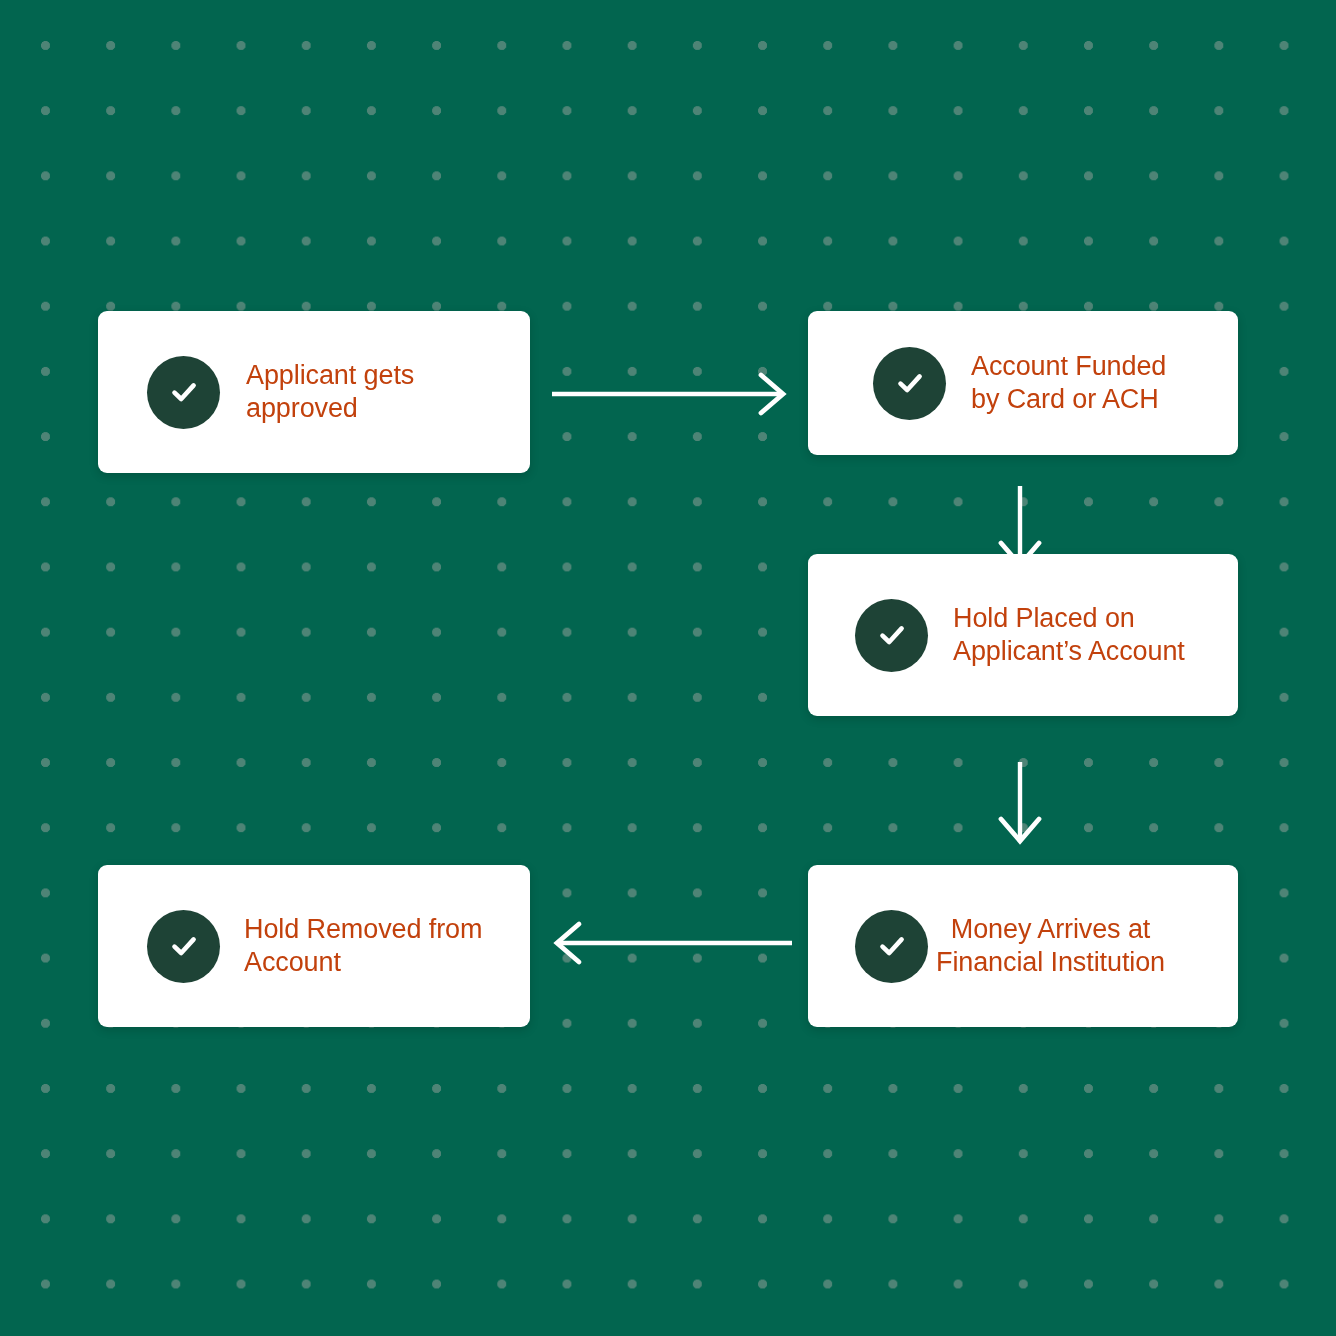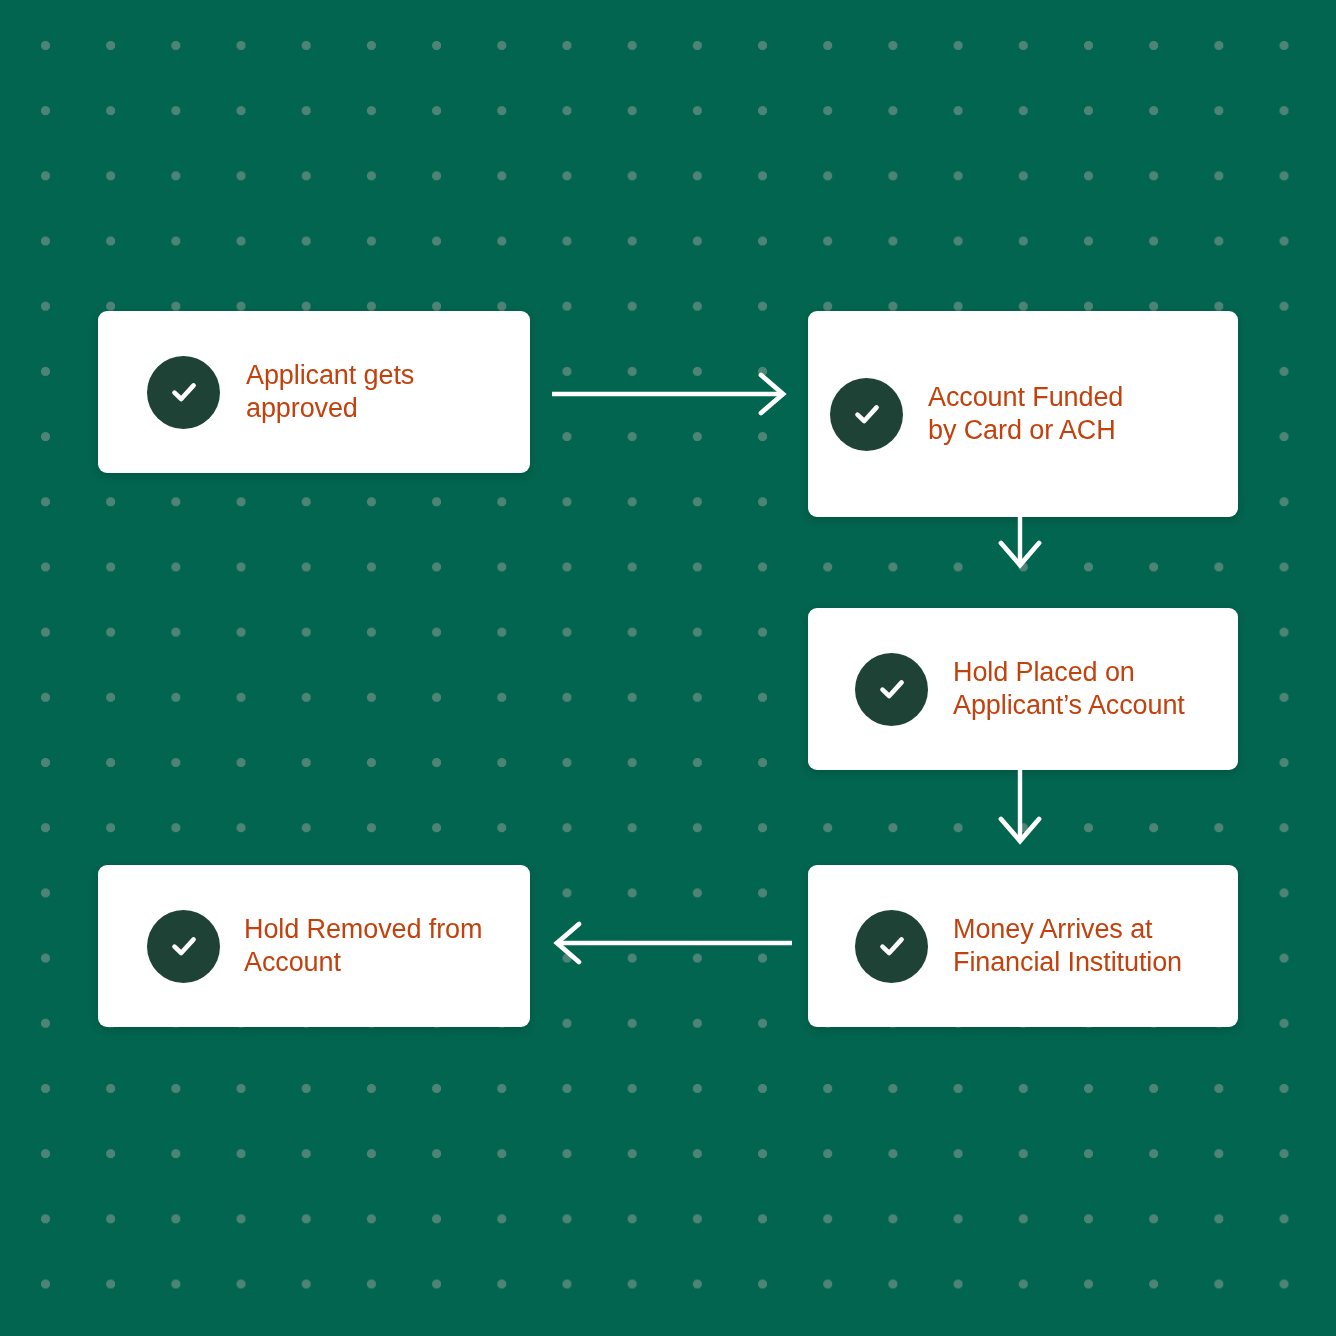--- a/index.html
+++ b/index.html
@@ -64,36 +64,36 @@
   }
 
   
   #card-approved {
     left: 98px;  top: 311px;  width: 432px; height: 162px;
     padding-left: 49px;
   }
   #card-approved .card-label { margin-left: 26px; }
 
   #card-funded {
-    left: 808px; top: 311px;  width: 430px; height: 206px;
-    padding-left: 22px;
+    left: 808px; top: 311px;  width: 430px; height: 144px;
+    padding-left: 65px;
   }
   #card-funded .card-label { margin-left: 25px; }
 
   #card-hold-placed {
-    left: 808px; top: 608px;  width: 430px; height: 162px;
+    left: 808px; top: 554px;  width: 430px; height: 162px;
     padding-left: 47px;
   }
   #card-hold-placed .card-label { margin-left: 25px; }
 
   #card-money-arrives {
     left: 808px; top: 865px;  width: 430px; height: 162px;
     padding-left: 47px;
   }
-  #card-money-arrives .card-label { margin-left: 25px; }
+  #card-money-arrives .card-label { margin-left: 8px; text-align: center; }
 
   #card-hold-removed {
     left: 98px;  top: 865px;  width: 432px; height: 162px;
     padding-left: 49px;
   }
   #card-hold-removed .card-label { margin-left: 24px; }
 
   
   .arrow {
     position: absolute;

